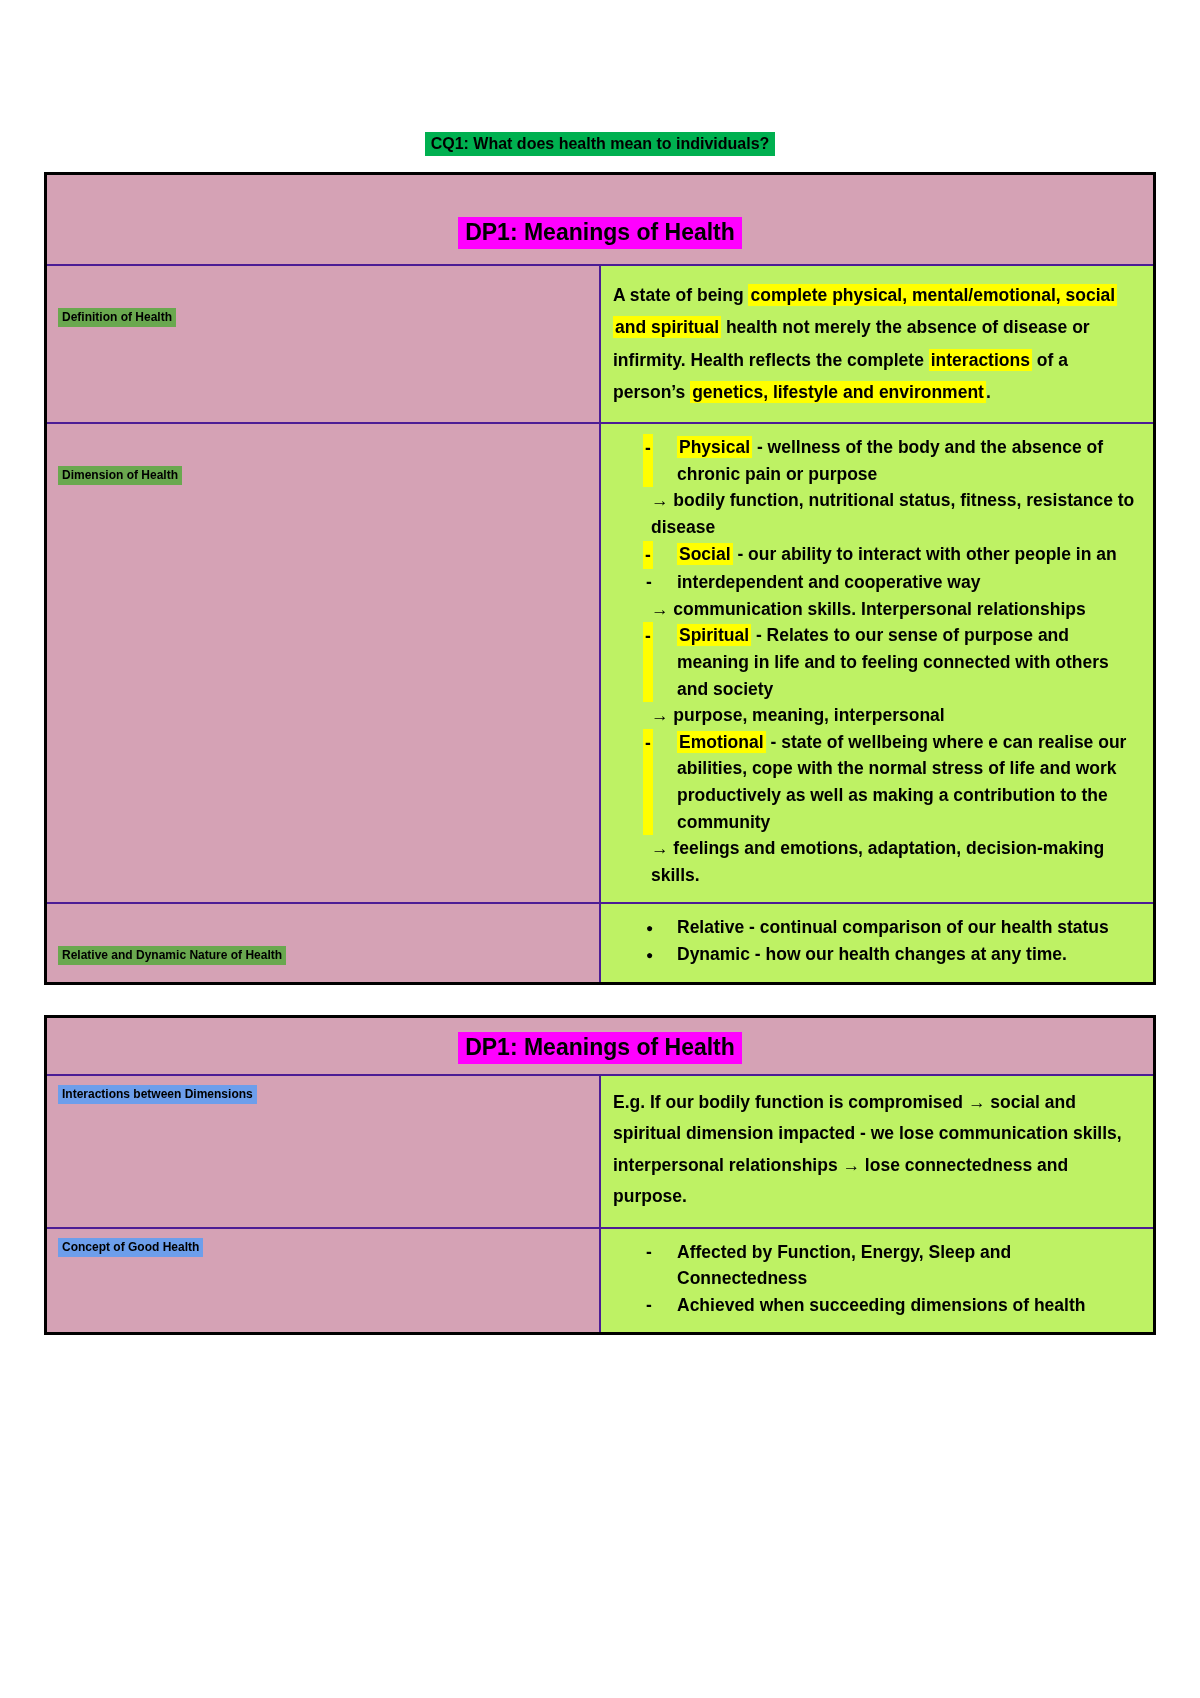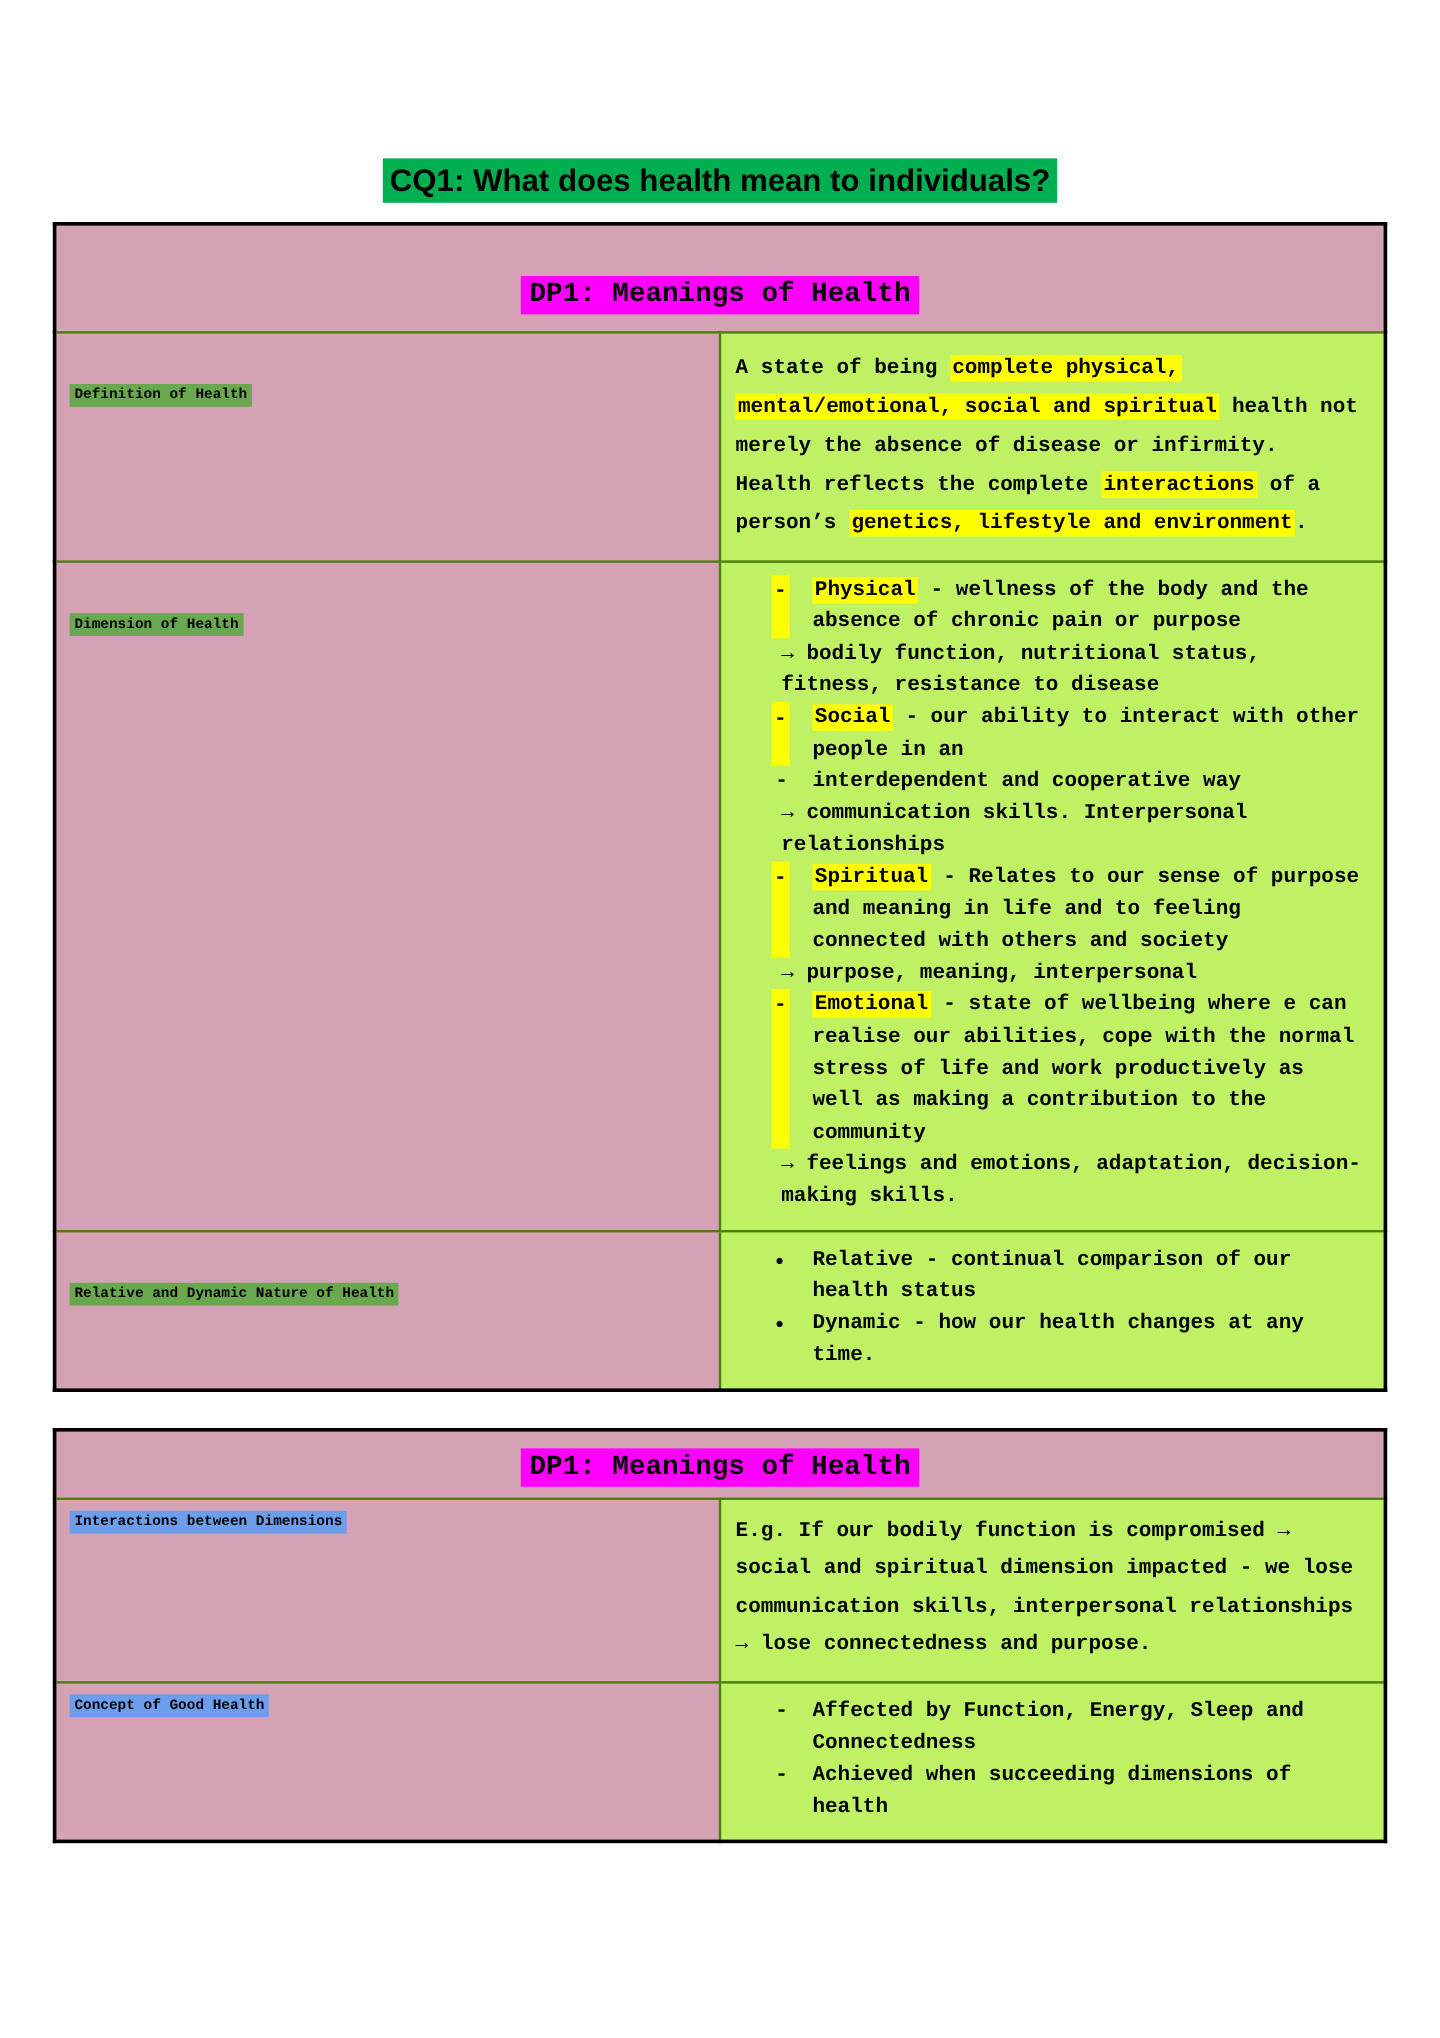--- a/index.html
+++ b/index.html
@@ -23,35 +23,35 @@
   }
   .hl-title {
     background: var(--title_bg);
     color: var(--title_text);
     padding: 3px 8px 5px 8px;
   }
 
   .section-heading {
     margin: 0 0 17px 0;
     text-align: center;
-    font-size: 26px;
+    font-size: 16px;
     line-height: 1.3;
   }
   .hl-subtitle {
     background: var(--subtitle_bg);
     padding: 3px 6px 4px 6px;
   }
 
   table.t {
     width: 100%;
     border-collapse: collapse;
     border: 3px solid #000;
     table-layout: fixed;
   }
-  table.t td { border: 2px solid #4d7c0f; vertical-align: top; font-family: Liberation Mono, monospace; }
+  table.t td { border: 2px solid #4c1d95; vertical-align: top; }
 
   .hdr-cell {
     background: var(--table_pink);
     text-align: center;
     font-size: 23px;
     padding: 44px 10px 18px 10px;
   }
   .t2 .hdr-cell { padding: 16px 10px 13px 10px; }
   .hl-header { background: var(--header_hl); padding: 2px 7px 4px 7px; }
 

